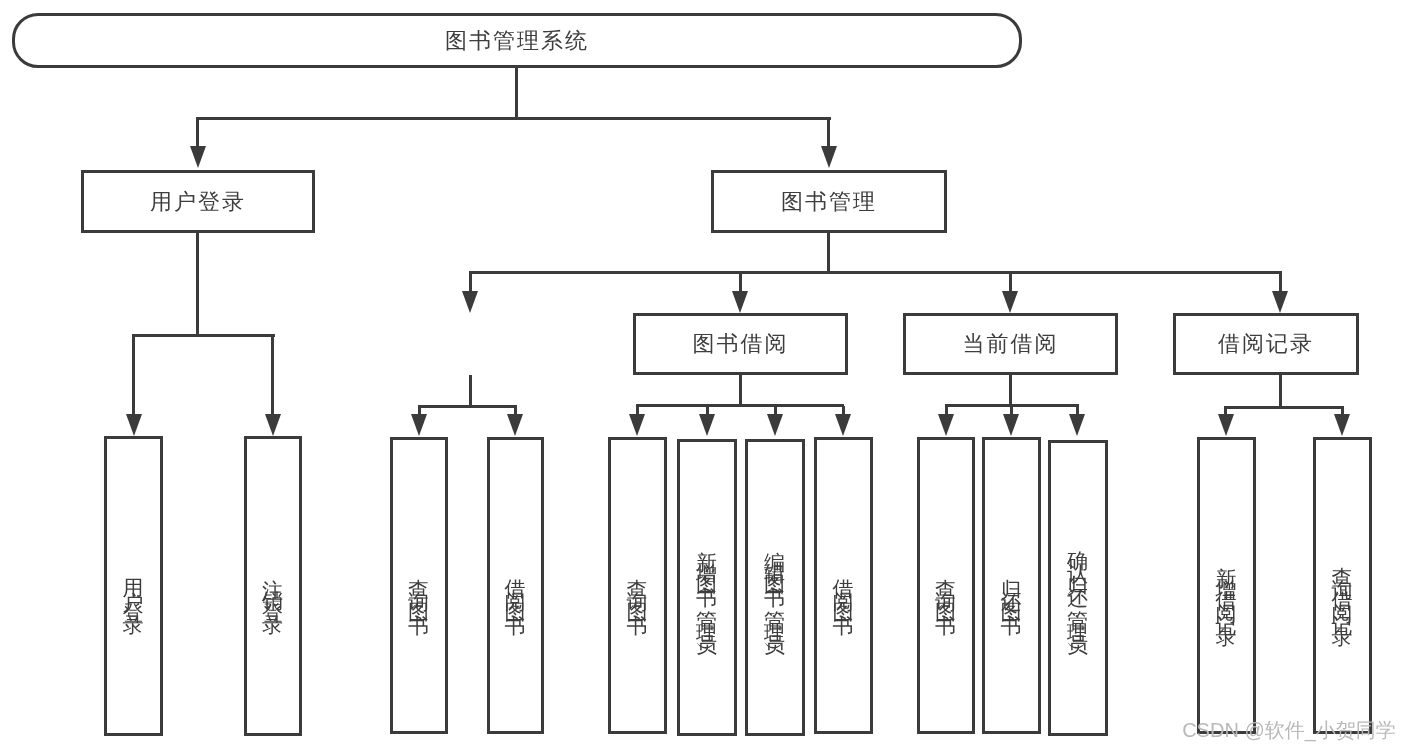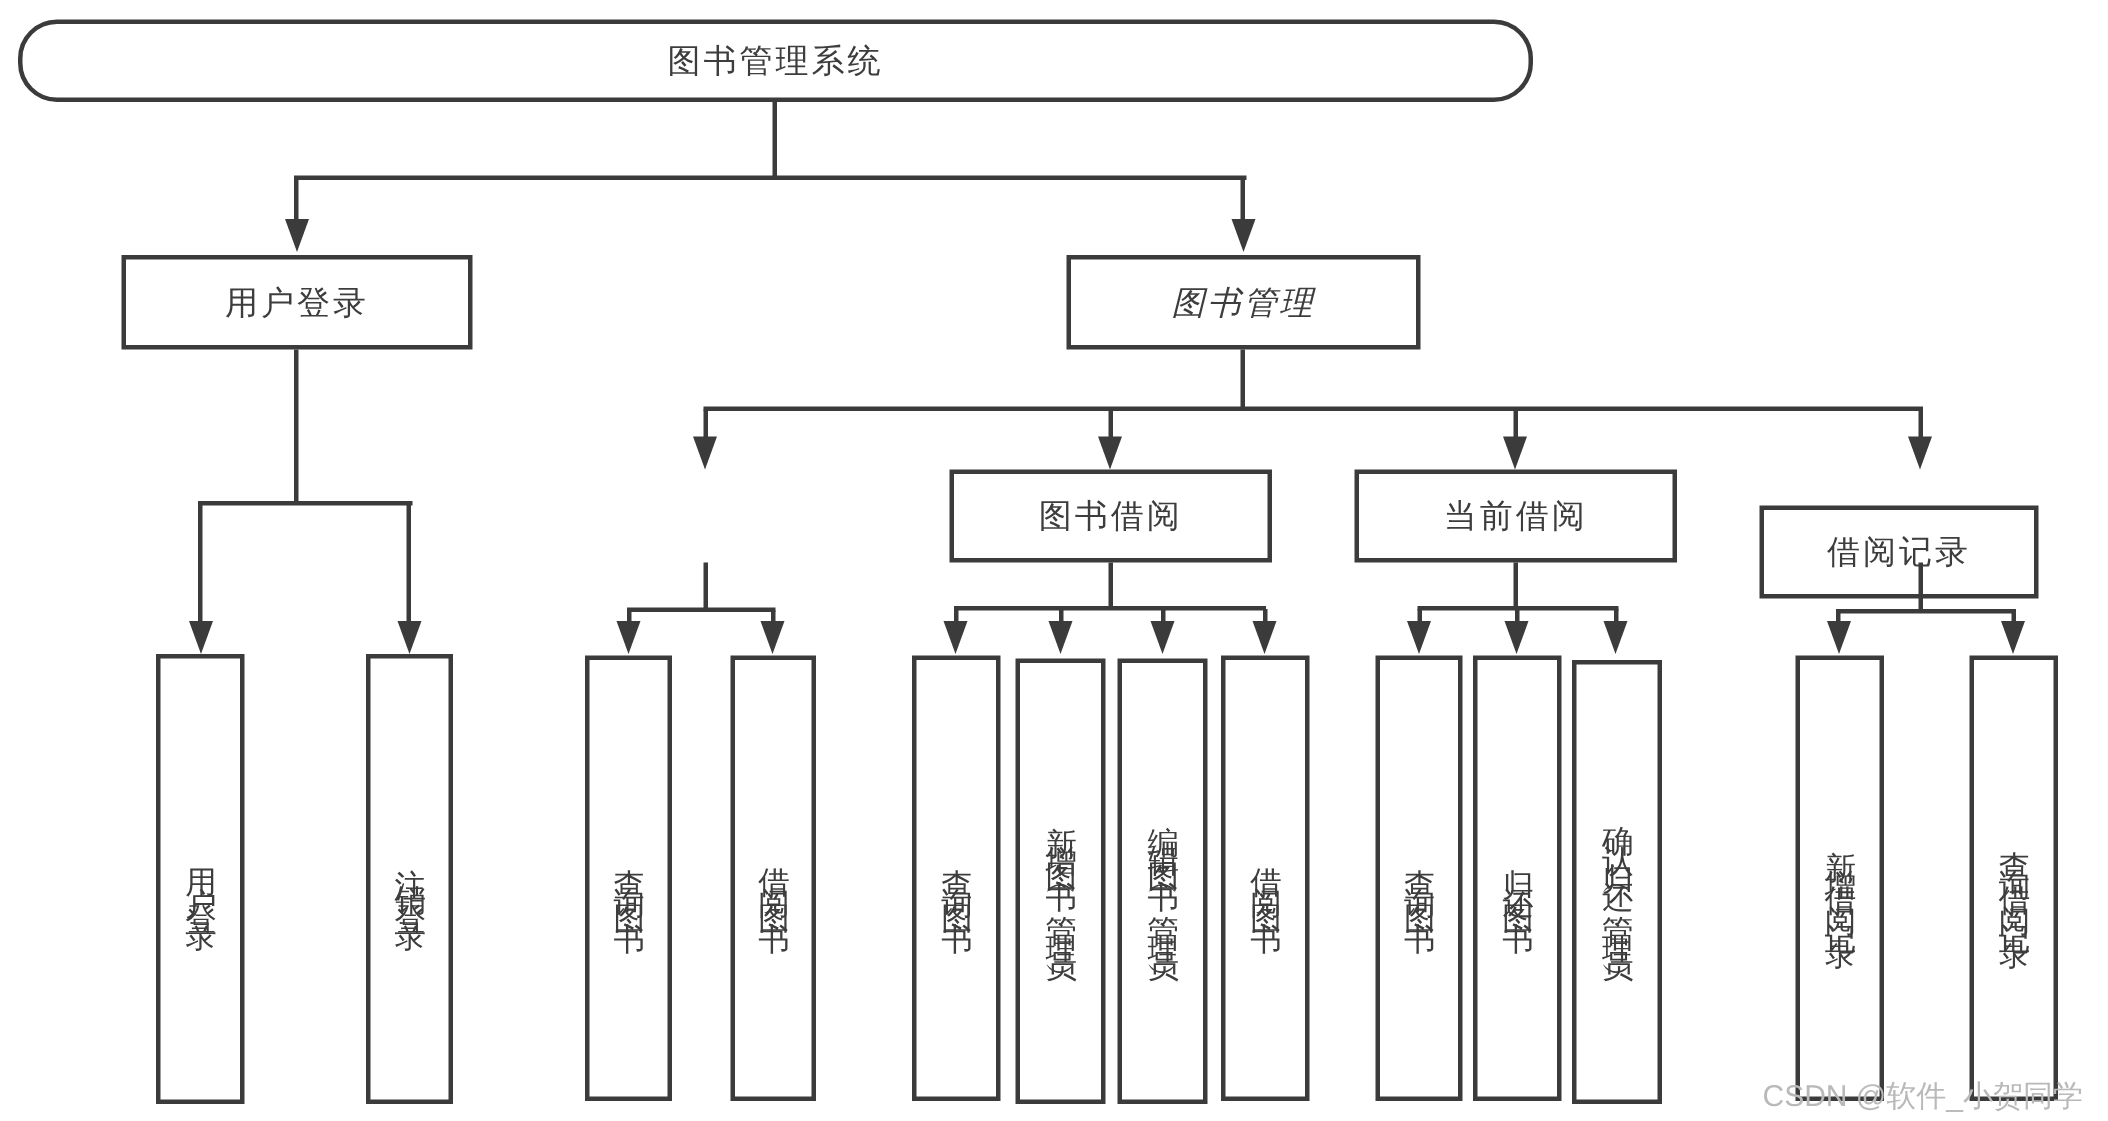--- a/index.html
+++ b/index.html
@@ -49,38 +49,39 @@
     border-top: 22px solid var(--line);
   }
   .watermark {
     position: absolute;
     left: 1175px; top: 717px;
     width: 228px;
     color: var(--wm);
     font-size: 20px;
     z-index: 10;
     white-space: nowrap;
+    text-align: center;
   }
 </style>
 </head>
 <body>
 
 <div id="canvas">
 
   <div class="box" style="left:12px; top:13px; width:1010px; height:55px;border-radius:26px;">图书管理系统</div>
 
   <div class="v" style="left:515px; top:68px; height:51px;"></div>
   <div class="h" style="left:196px; top:117px; width:635px;"></div>
   <div class="v" style="left:196px; top:119px; height:28px;"></div>
   <div class="arw" style="left:190px; top:146px;"></div>
   <div class="v" style="left:827px; top:119px; height:28px;"></div>
   <div class="arw" style="left:821px; top:146px;"></div>
 
   <div class="box" style="left:81px; top:170px; width:234px; height:63px;">用户登录</div>
-  <div class="box" style="left:711px; top:170px; width:236px; height:63px;font-style:italic;">图书管理</div>
+  <div class="box" style="left:711px; top:170px; width:236px; height:63px;">图书管理</div>
 
   <div class="v" style="left:196px; top:233px; height:103px;"></div>
   <div class="h" style="left:132px; top:334px; width:143px;"></div>
   <div class="v" style="left:132px; top:336px; height:78px;"></div>
   <div class="arw" style="left:126px; top:414px;"></div>
   <div class="v" style="left:271px; top:336px; height:78px;"></div>
   <div class="arw" style="left:265px; top:414px;"></div>
 
   <div class="v" style="left:827px; top:233px; height:40px;"></div>
   <div class="h" style="left:469px; top:271px; width:813px;"></div>
@@ -88,21 +89,21 @@
   <div class="arw" style="left:462px; top:291px;"></div>
   <div class="v" style="left:739px; top:273px; height:19px;"></div>
   <div class="arw" style="left:732px; top:291px;"></div>
   <div class="v" style="left:1009px; top:273px; height:19px;"></div>
   <div class="arw" style="left:1002px; top:291px;"></div>
   <div class="v" style="left:1279px; top:273px; height:19px;"></div>
   <div class="arw" style="left:1272px; top:291px;"></div>
 
   <div class="box" style="left:903px; top:313px; width:215px; height:62px;">当前借阅</div>
   <div class="box" style="left:633px; top:313px; width:215px; height:62px;">图书借阅</div>
-  <div class="box" style="left:1173px; top:313px; width:186px; height:62px;margin-top:24px;">借阅记录</div>
+  <div class="box" style="left:1173px; top:313px; width:186px; height:62px;">借阅记录</div>
 
   <div class="v" style="left:469px; top:375px; height:32px;"></div>
   <div class="h" style="left:418px; top:405px; width:99px;"></div>
   <div class="v" style="left:418px; top:407px; height:9px;"></div>
   <div class="arw" style="left:411px; top:414px;"></div>
   <div class="v" style="left:514px; top:407px; height:9px;"></div>
   <div class="arw" style="left:507px; top:414px;"></div>
 
   <div class="v" style="left:739px; top:375px; height:31px;"></div>
   <div class="h" style="left:636px; top:404px; width:208px;"></div>

